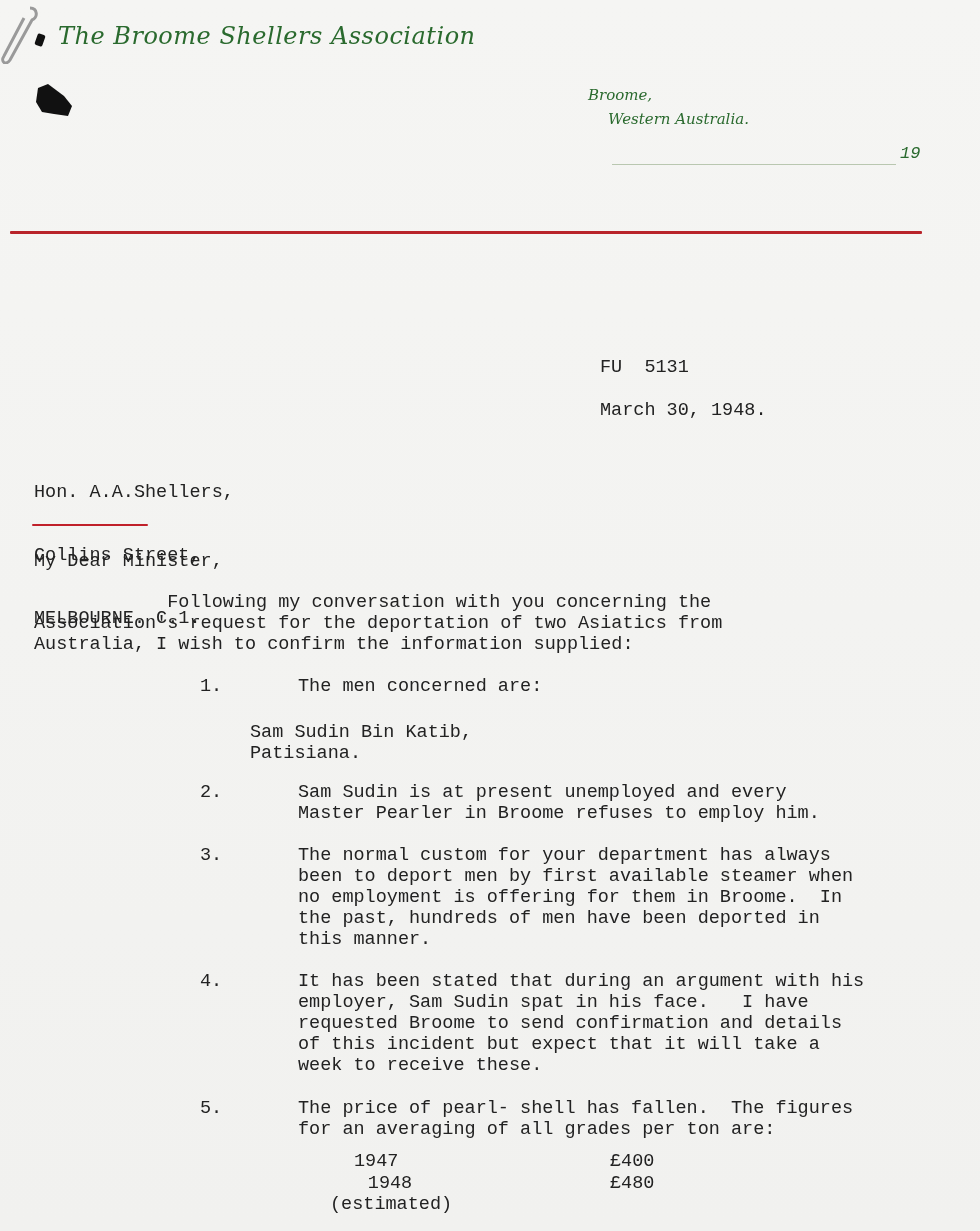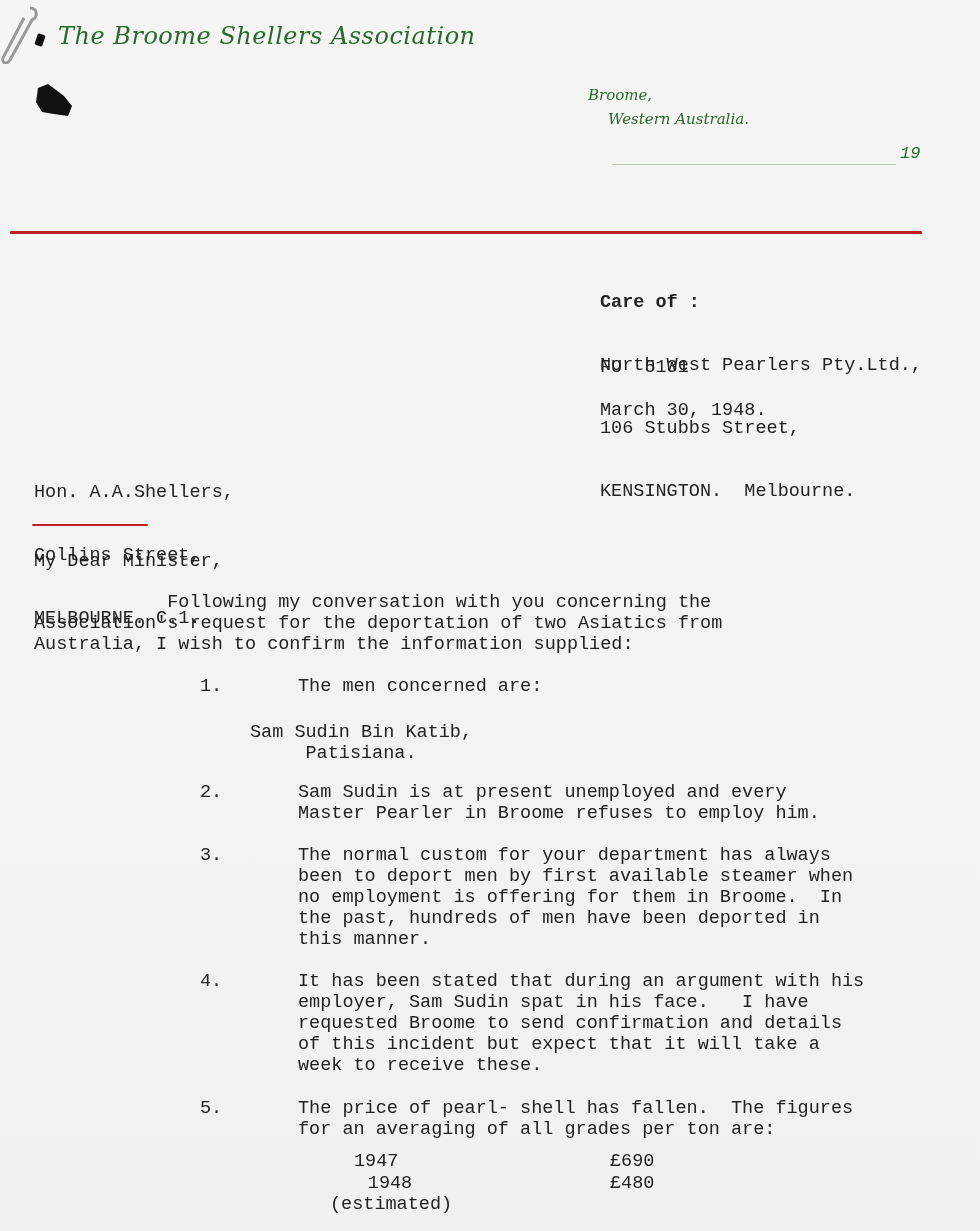--- a/index.html
+++ b/index.html
@@ -48,21 +48,21 @@
     .fu { left: 600px; top: 357px; }
     .date { left: 600px; top: 400px; }
     .addressee { left: 34px; top: 440px; }
     .melb-ul { position: absolute; left: 32px; top: 524px; width: 116px; height: 2px; background: #c0202a; border-radius: 1px; }
     .salutation { left: 34px; top: 551px; }
     .para { left: 34px; top: 592px; }
     .item { position: absolute; }
     .item .num { position: absolute; left: 0; top: 0; }
     .item .txt { position: absolute; left: 50px; top: 0; margin-left: 48px; }
     .it1 { left: 200px; top: 676px; }
-    .names { left: 250px; top: 722px; text-align: center; }
+    .names { left: 250px; top: 722px; }
     .it2 { left: 200px; top: 782px; }
     .it3 { left: 200px; top: 845px; }
     .it4 { left: 200px; top: 971px; }
     .it5 { left: 200px; top: 1098px; }
     .price-year { left: 354px; }
     .price-val { left: 610px; }
   </style>
 </head>
 <body>
 
@@ -76,26 +76,20 @@
     <path d="M4 6 L14 2 L22 8 L30 14 L38 24 L34 34 L20 32 L8 30 L2 20 Z" fill="#111"></path>
   </svg>
 
   <div class="letterhead-title">The Broome Shellers Association</div>
   <div class="place1">Broome,</div>
   <div class="place2">Western Australia.</div>
   <div class="date-line"></div>
   <div class="date-year">19</div>
   <div class="red-rule"></div>
 
-  <div class="tw block-right">
-    <div style="font-weight:bold">Care of :</div>
-    <div>North West Pearlers Pty.Ltd.,</div>
-    <div>106 Stubbs Street,</div>
-    <div>KENSINGTON.  Melbourne.</div>
-  </div>
   <div class="tw fu">FU  5131</div>
   <div class="tw date">March 30, 1948.</div>
 
   <div class="tw addressee">
     <div>Hon. A.A.Shellers,</div>
     <div>Collins Street,</div>
     <div>MELBOURNE. C.1.</div>
   </div>
   <div class="melb-ul"></div>
 
@@ -132,17 +126,17 @@
 of this incident but expect that it will take a
 week to receive these.</span>
   </div>
   <div class="tw item it5">
     <span class="num">5.</span>
     <span class="txt">The price of pearl- shell has fallen.  The figures
 for an averaging of all grades per ton are:</span>
   </div>
 
   <div class="tw price-year" style="top:1151px">1947</div>
-  <div class="tw price-val" style="top:1151px">£690</div>
+  <div class="tw price-val" style="top:1151px">£400</div>
   <div class="tw price-year" style="top:1173px; left:330px; text-align:center; width:120px">1948
 (estimated)</div>
   <div class="tw price-val" style="top:1173px">£480</div>
 </div>
 
 </body></html>

